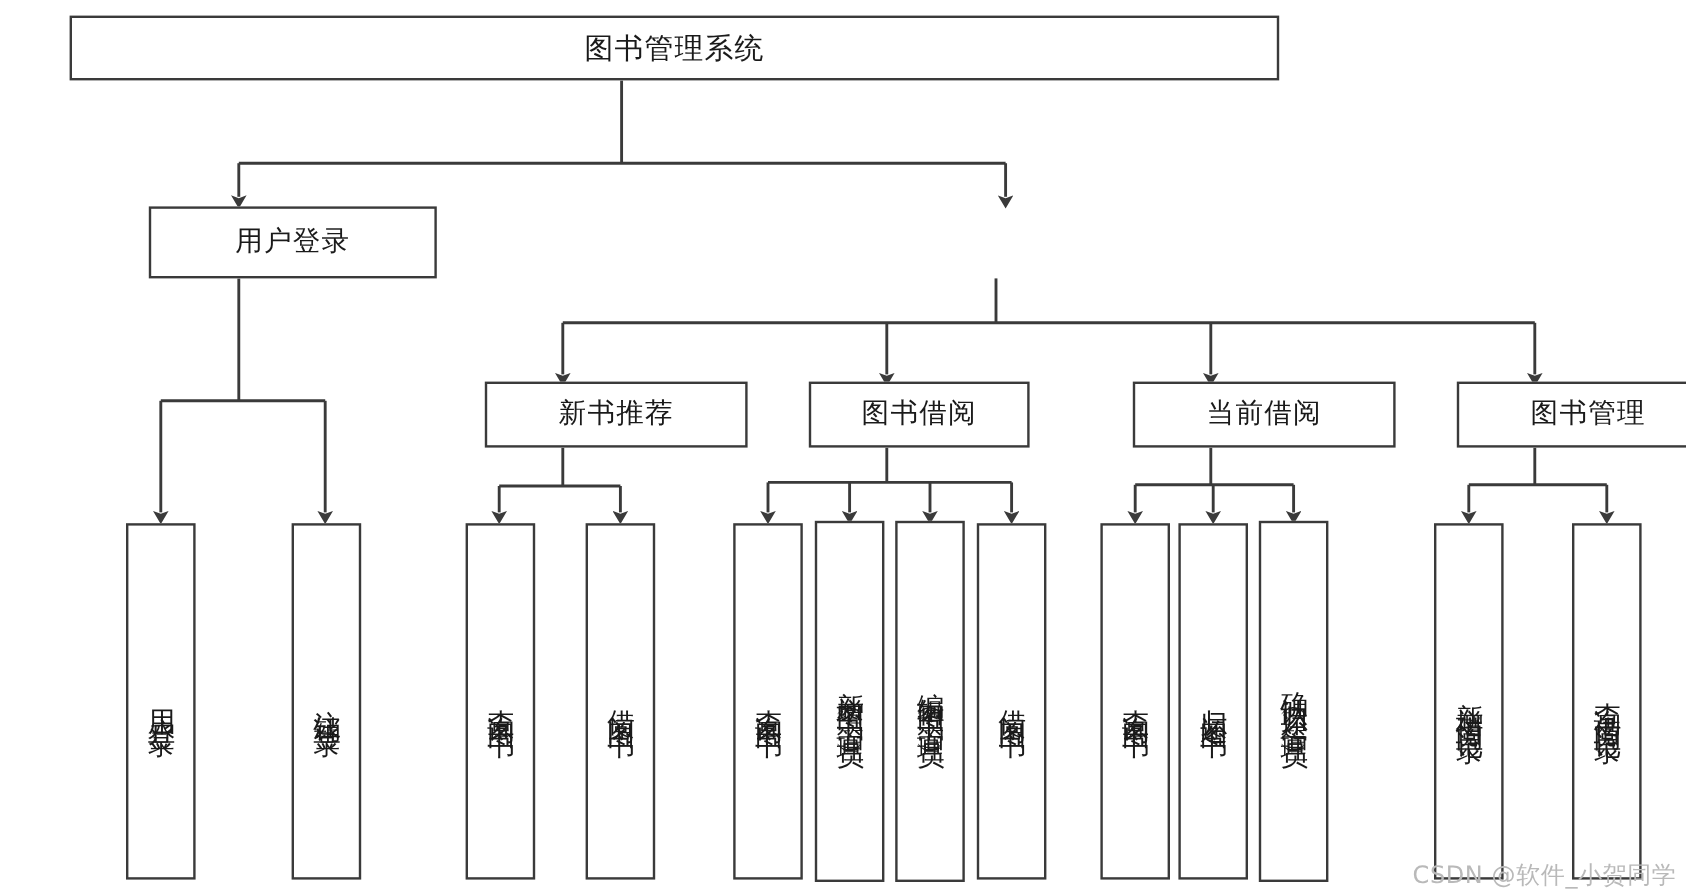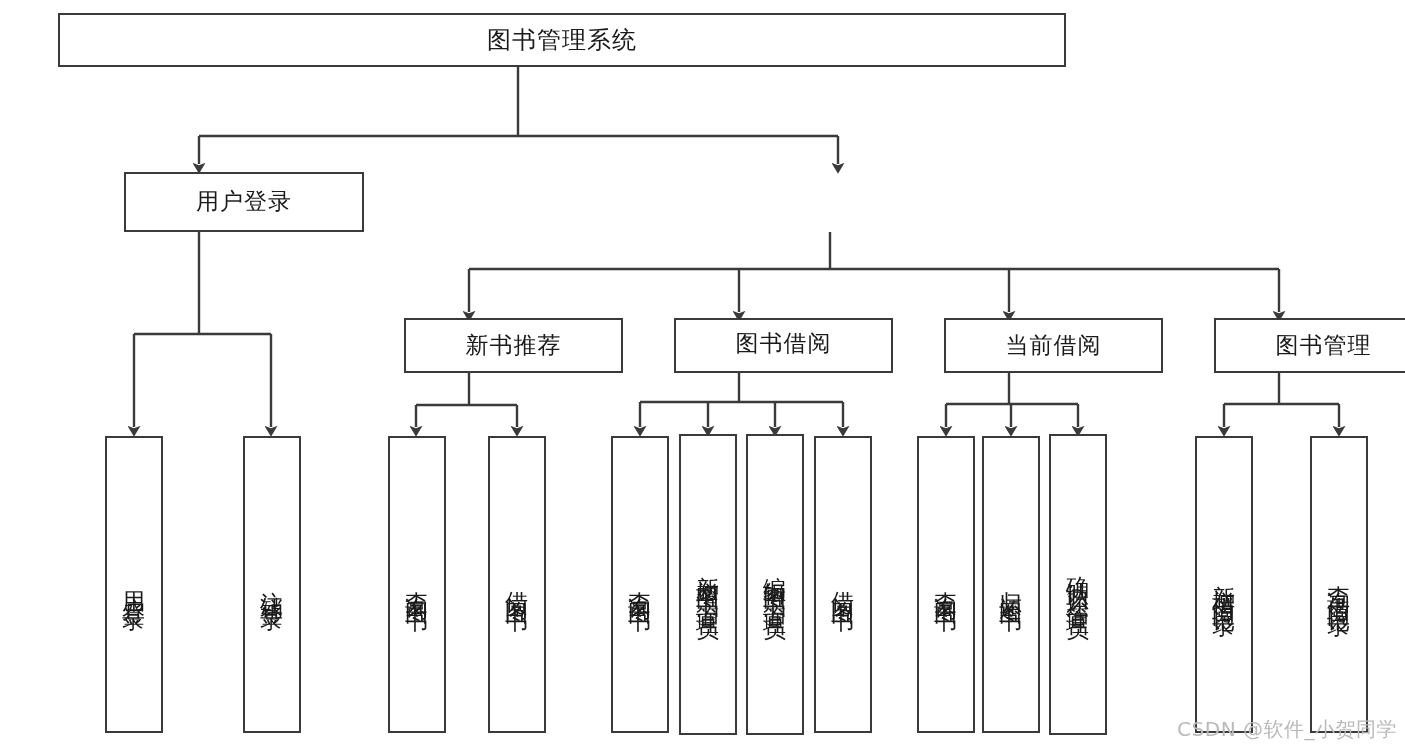--- a/index.html
+++ b/index.html
@@ -133,21 +133,21 @@
     <span>图书管理系统</span>
   </div>
 
   <div class="node horiz" style="left:80px; top:172px; width:240px; height:60px;">
     <span>用户登录</span>
   </div>
 
   <div class="node horiz" style="left:360px; top:318px; width:219px; height:55px;text-align:right;">
     <span>新书推荐</span>
   </div>
-  <div class="node horiz" style="left:630px; top:318px; width:219px; height:55px;font-family:Liberation Mono, monospace;">
+  <div class="node horiz" style="left:630px; top:318px; width:184px; height:55px;">
     <span>图书借阅</span>
   </div>
   <div class="node horiz" style="left:900px; top:318px; width:219px; height:55px;">
     <span>当前借阅</span>
   </div>
   <div class="node horiz" style="left:1170px; top:318px; width:219px; height:55px;">
     <span>图书管理</span>
   </div>
 
   <div class="node vert" style="left:105px; top:436px; width:58px; height:297px;">

